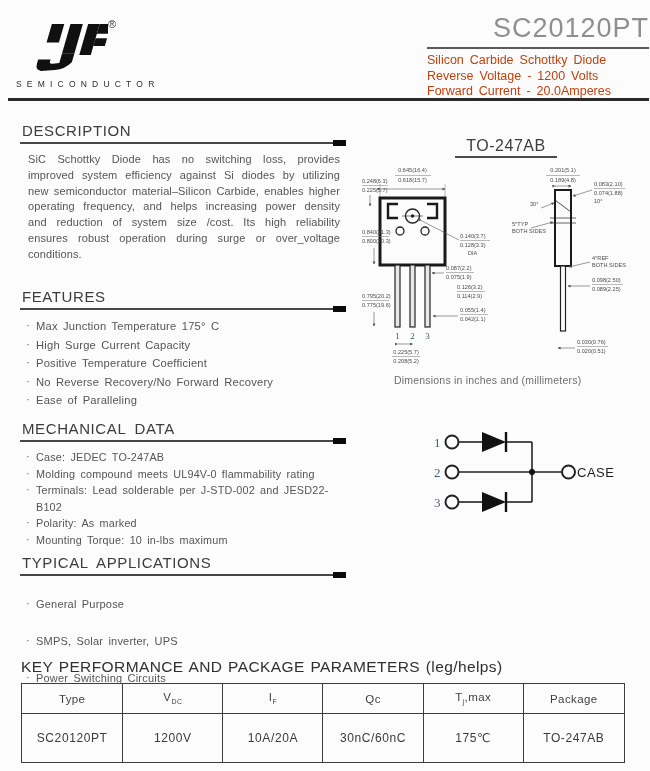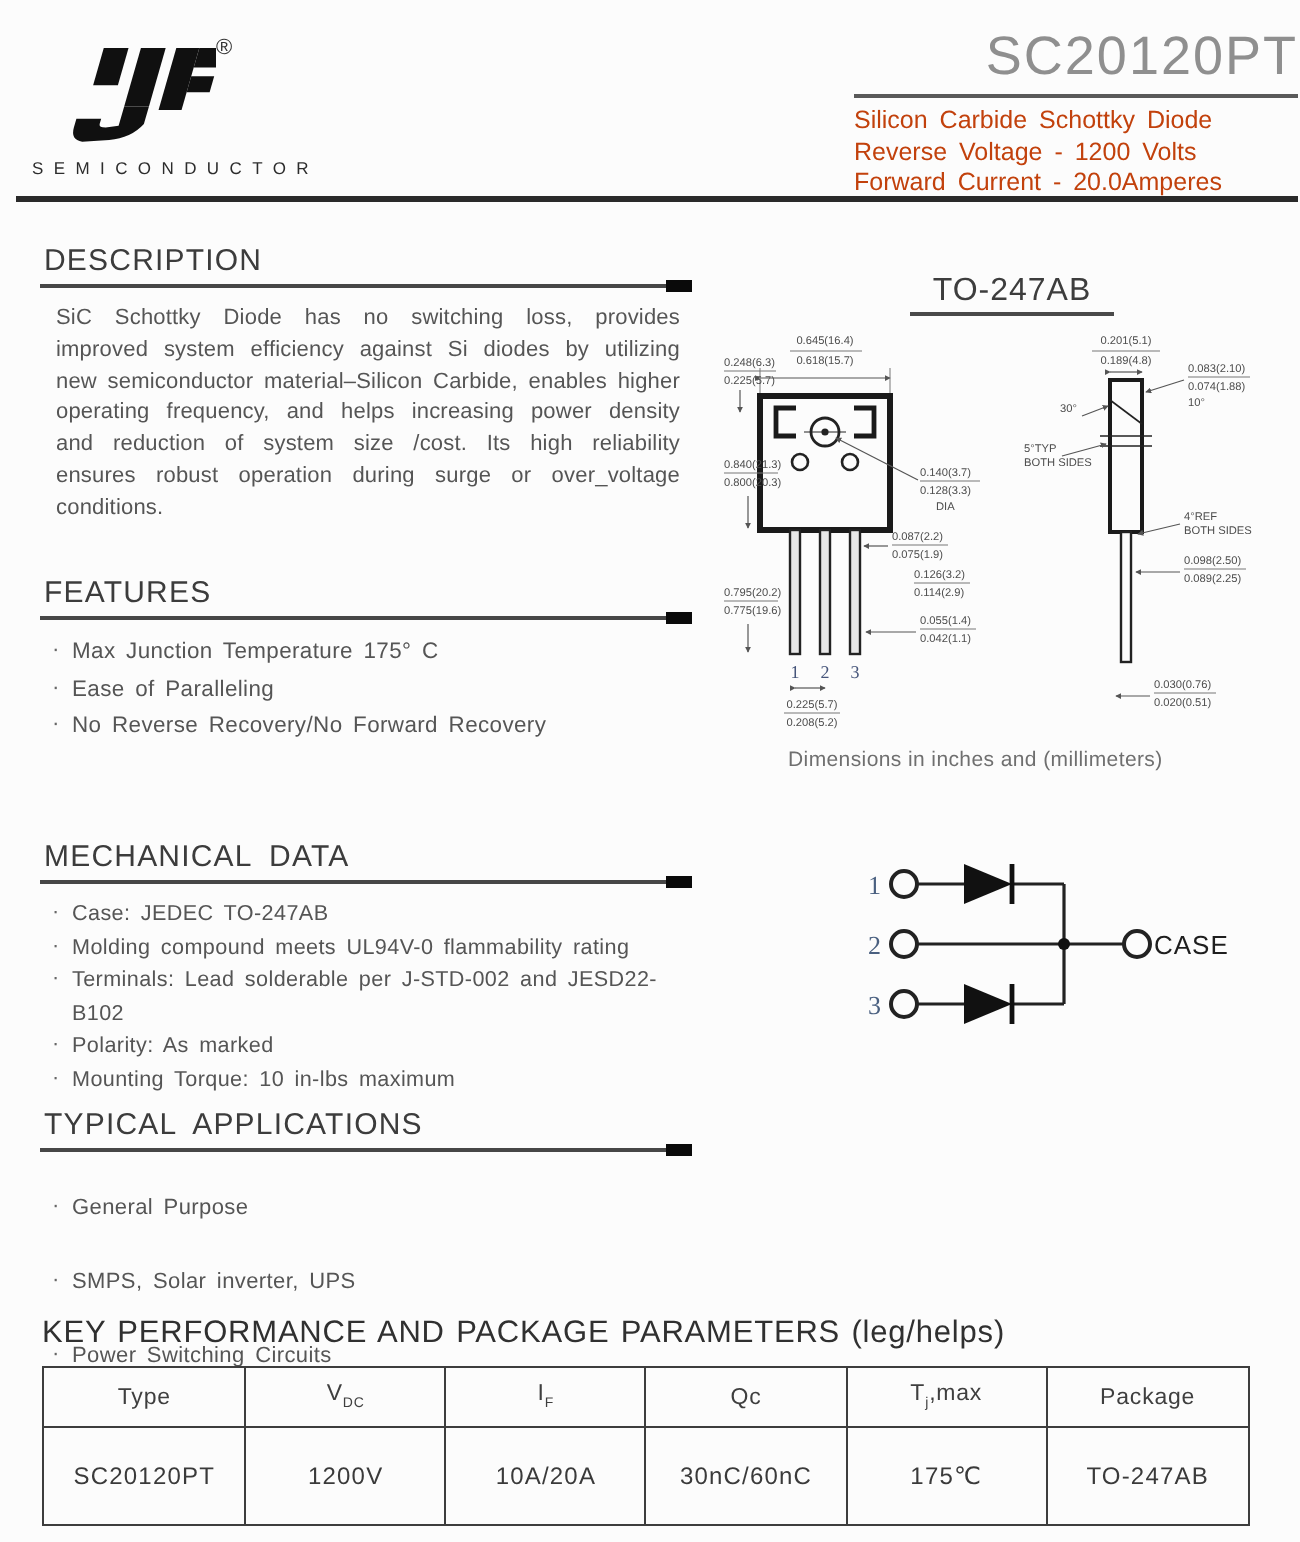--- a/index.html
+++ b/index.html
@@ -110,22 +110,24 @@
     <h2 class="sec-title">DESCRIPTION</h2>
     <div class="sec-rule"></div>
     <p class="desc-body">SiC Schottky Diode has no switching loss, provides improved system efficiency against Si diodes by utilizing new semiconductor material–Silicon Carbide, enables higher operating frequency, and helps increasing power density and reduction of system size /cost. Its high reliability ensures robust operation during surge or over_voltage conditions.</p>
   </div>
 
   <div class="section" style="top:288px;">
     <h2 class="sec-title">FEATURES</h2>
     <div class="sec-rule"></div>
     <ul class="bullets features-list">
       <li>Max Junction Temperature 175° C</li>
+      <li>High Surge Current Capacity</li>
+      <li>Positive Temperature Coefficient</li>
+      <li>No Reverse Recovery/No Forward Recovery</li>
       <li>Ease of Paralleling</li>
-      <li>No Reverse Recovery/No Forward Recovery</li>
     </ul>
   </div>
 
   <div class="section" style="top:420px;">
     <h2 class="sec-title">MECHANICAL DATA</h2>
     <div class="sec-rule"></div>
     <ul class="bullets mech-list">
       <li>Case: JEDEC TO-247AB</li>
       <li>Molding compound meets UL94V-0 flammability rating</li>
       <li>Terminals: Lead solderable per J-STD-002 and JESD22-B102</li>

